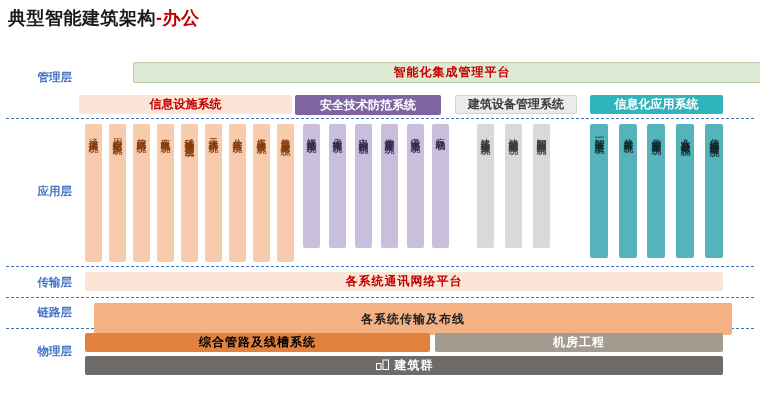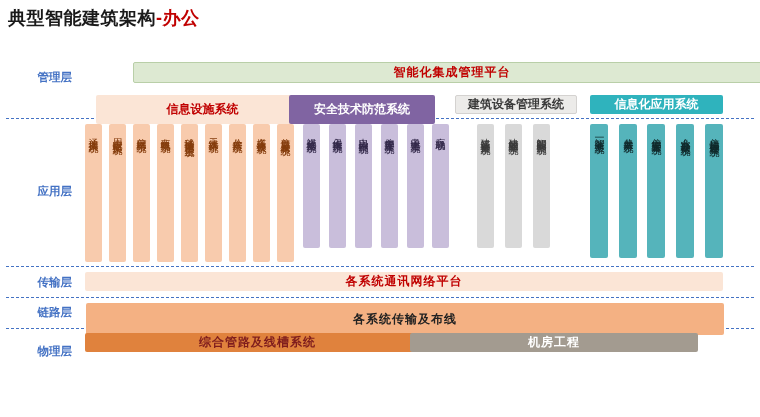--- a/index.html
+++ b/index.html
@@ -26,21 +26,21 @@
     writing-mode:vertical-rl; text-orientation:upright;
     font-size:10px; letter-spacing:1px; padding-top:6px; text-align:left;
   }
   .c-or { width:17px; height:138px; line-height:17px; background:#f8cbad; color:#843c0c; }
   .c-pu { width:17px; height:124px; line-height:17px; background:#c9bedb; color:#33294a; }
   .c-gr { width:17px; height:124px; line-height:17px; background:#d9d9d9; color:#3a3a3a; }
   .c-te { width:18px; height:134px; line-height:18px; background:#55b4bb; color:#10292b; }
 
   .trans-bar { background:#fbe5d6; color:#c00000; font-weight:bold; letter-spacing:1px; }
   .link-bar  { background:#f4b183; color:#222222; font-weight:bold; letter-spacing:1px; }
-  .pipe-bar  { background:#e0823d; color:#7f1d1d; font-weight:bold; letter-spacing:1px; }
+  .pipe-bar  { background:#e0823d; color:#000000; font-weight:bold; letter-spacing:1px; }
   .room-bar  { background:#a39b90; color:#ffffff; font-weight:bold; letter-spacing:1px; }
   .bgrp-bar  { background:#6f6b68; color:#ffffff; font-weight:bold; letter-spacing:1px; gap:5px; }
   .bldg-ico  { display:inline-block; }
 </style>
 </head>
 <body>
 
 <div class="canvas">
 
   <div class="title">
@@ -53,22 +53,22 @@
   <div class="layer-label" style="top:305px;">链路层</div>
   <div class="layer-label" style="top:344px;">物理层</div>
 
   <div class="dash" style="top:118px;"></div>
   <div class="dash" style="top:266px;"></div>
   <div class="dash" style="top:297px;"></div>
   <div class="dash" style="top:328px;"></div>
 
   <div class="bar platform" style="left:85px; top:62px; width:638px; height:21px;margin-left:48px;">智能化集成管理平台</div>
 
-  <div class="bar hdr-peach" style="left:96px;  top:95px; width:213px; height:29px;">信息设施系统</div>
-  <div class="bar hdr-purple" style="left:289px; top:95px; width:146px; height:29px;">安全技术防范系统</div>
+  <div class="bar hdr-peach" style="left:79px;  top:95px; width:213px; height:19px;">信息设施系统</div>
+  <div class="bar hdr-purple" style="left:295px; top:95px; width:146px; height:20px;">安全技术防范系统</div>
   <div class="bar hdr-grey" style="left:455px; top:95px; width:122px; height:19px;">建筑设备管理系统</div>
   <div class="bar hdr-teal" style="left:590px; top:95px; width:133px; height:19px;">信息化应用系统</div>
 
   <div class="col c-or" style="left:85px;">通信接入系统</div>
   <div class="col c-or" style="left:109px;">用户电话交换系统</div>
   <div class="col c-or" style="left:133px;">信息网络系统</div>
   <div class="col c-or" style="left:157px;">有线电视系统</div>
   <div class="col c-or" style="left:181px;">移动通讯信号覆盖系统</div>
   <div class="col c-or" style="left:205px;">无线对讲系统</div>
   <div class="col c-or" style="left:229px;">公共广播系统</div>
@@ -87,19 +87,28 @@
   <div class="col c-gr" style="left:533px;">智能照明控制系统</div>
 
   <div class="col c-te" style="left:590px;">智能一卡通系统</div>
   <div class="col c-te" style="left:619px;">公共服务系统</div>
   <div class="col c-te" style="left:647px;">信息安全管理系统</div>
   <div class="col c-te" style="left:676px;">企业办公自动化系统</div>
   <div class="col c-te" style="left:705px;">信息设施运行管理系统</div>
 
   <div class="bar trans-bar" style="left:85px; top:272px; width:638px; height:19px;font-family:Liberation Mono, monospace;">各系统通讯网络平台</div>
 
-  <div class="bar link-bar" style="left:86px; top:303px; width:638px; height:32px;">各系统传输及布线</div>
+  <div class="bar link-bar" style="left:94px; top:303px; width:638px; height:32px;">各系统传输及布线</div>
 
   <div class="bar pipe-bar" style="left:85px; top:333px; width:345px; height:19px;">综合管路及线槽系统</div>
-  <div class="bar room-bar" style="left:410px; top:333px; width:288px; height:19px;">机房工程</div>
+  <div class="bar room-bar" style="left:435px; top:333px; width:288px; height:19px;">机房工程</div>
 
+  <div class="bar bgrp-bar" style="left:85px; top:356px; width:638px; height:19px;">
+    <span class="bldg-ico">
+      <svg width="15" height="11" viewBox="0 0 15 11">
+        <rect x="1.5" y="4.5" width="4.5" height="6" fill="none" stroke="#ffffff" stroke-width="1"></rect>
+        <rect x="8" y="1" width="5.5" height="9.5" fill="none" stroke="#ffffff" stroke-width="1"></rect>
+      </svg>
+    </span>
+    <span>建筑群</span>
+  </div>
 
 </div>
 
 </body></html>

